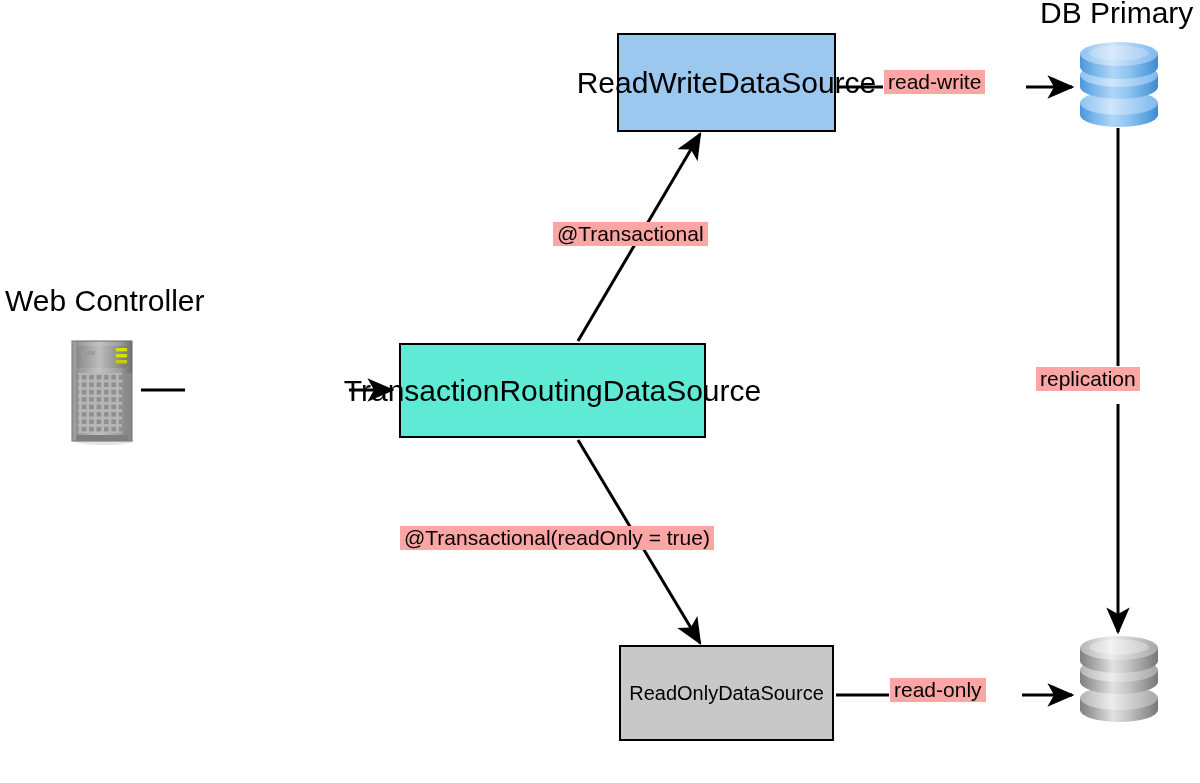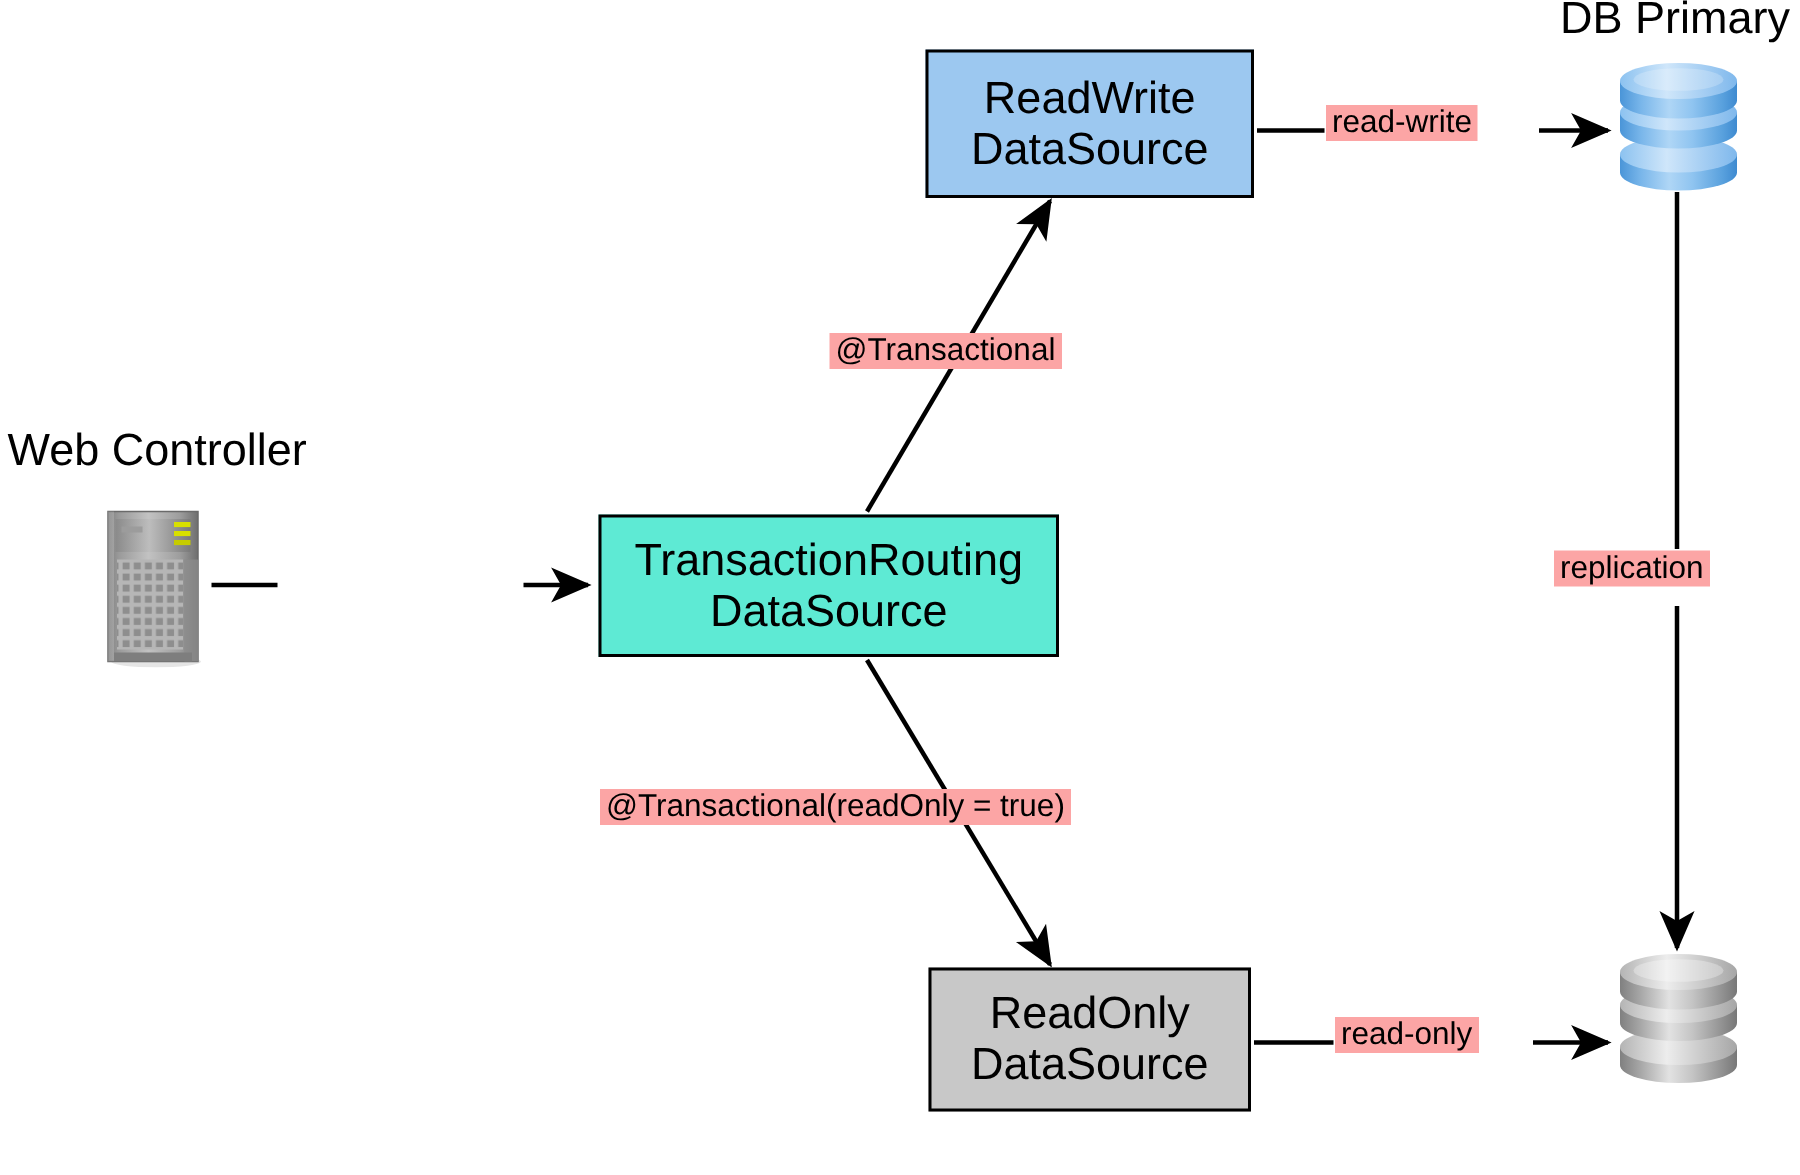--- a/index.html
+++ b/index.html
@@ -23,21 +23,21 @@
     top: 0;
     width: 1200px;
     height: 783px;
     overflow: visible;
   }
   .node-box {
     position: absolute;
     box-sizing: border-box;
     border: 2px solid #000000;
     display: flex;
-    flex-direction: column;
+    flex-direction: row;
     align-items: center;
     justify-content: center;
     line-height: 1.12;
     color: #000000;
   }
   .node-box .line {
     white-space: nowrap;
   }
   #box-readwrite {
     left: 617px;
@@ -54,21 +54,21 @@
     height: 95px;
     background: #5eead4;
     font-size: 30px;
   }
   #box-readonly {
     left: 619px;
     top: 645px;
     width: 215px;
     height: 96px;
     background: #C8C8C8;
-    font-size: 30px;
+    font-size: 20px;
   }
   .caption {
     position: absolute;
     font-size: 30px;
     color: #000000;
     white-space: nowrap;
   }
   .edge-label {
     position: absolute;
     font-size: 21px;

